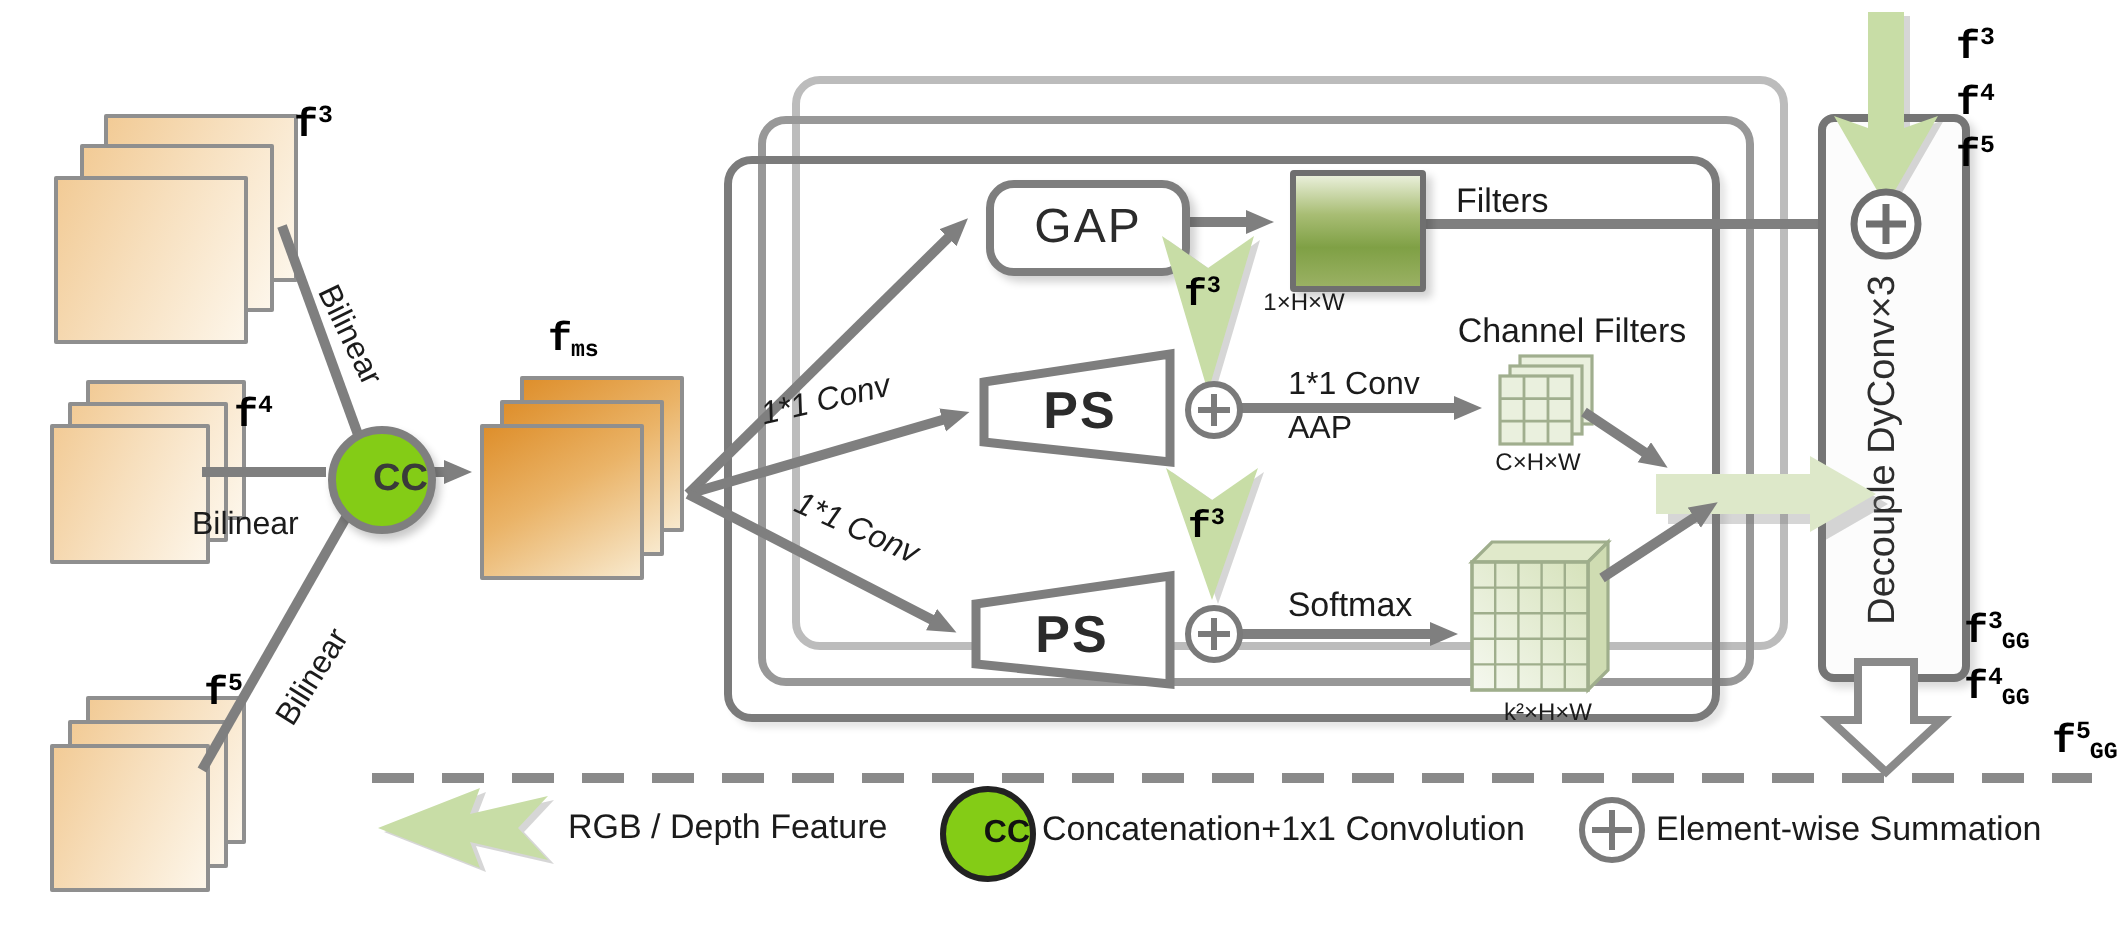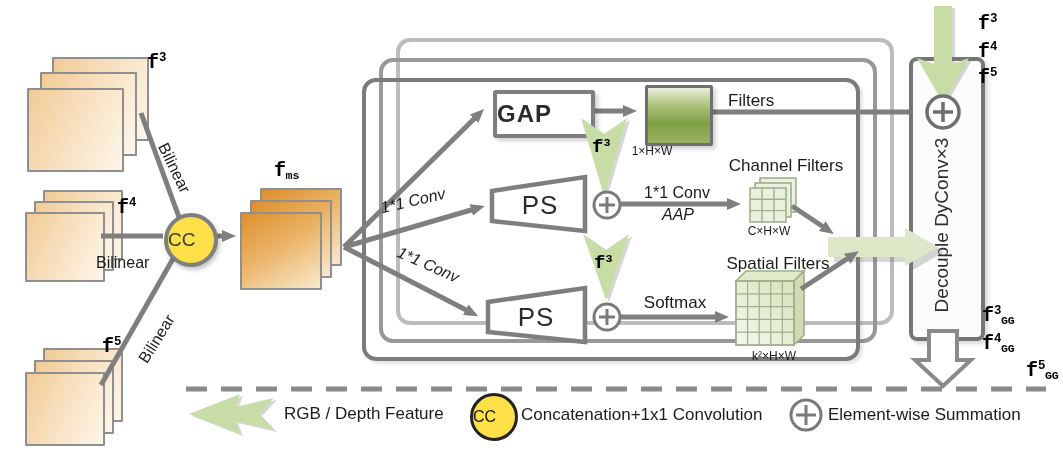--- a/index.html
+++ b/index.html
@@ -13,49 +13,49 @@
   .fmap{position:absolute;border:2px solid #8f8f8f;border-radius:1px;}
   .fmap.light{background:linear-gradient(115deg,#f2cb96 0%,#f7dfbd 45%,#fdf6ea 100%);}
   .fmap.strong{background:linear-gradient(150deg,#de8f2c 0%,#eab367 45%,#f8e9cd 100%);}
 
   
   .frame{position:absolute;border-radius:14px;background:transparent;}
   .frame.back{border:4px solid #bcbcbc;}
   .frame.mid{border:4px solid #989898;}
   .frame.front{border:4px solid #7b7b7b;box-shadow:3px 3px 3px rgba(0,0,0,0.10);}
 
-  .opbox{position:absolute;display:flex;align-items:center;
-    background:#fff;border:4px solid #7e7e7e;border-radius:3px;
-    box-shadow:3px 3px 4px rgba(0,0,0,0.18);font-weight:bold;}
+  .opbox{position:absolute;display:flex;align-items:center;justify-content:center;
+    background:#fff;border:4px solid #7e7e7e;border-radius:14px;
+    box-shadow:3px 3px 4px rgba(0,0,0,0.18);}
   .gap-text{font-size:24px;color:#2b2b2b;letter-spacing:1px;}
 
   .greenmap{position:absolute;border:3px solid #6f6f6f;border-radius:2px;
     background:linear-gradient(180deg,#e9efd9 0%,#a8bd74 35%,#7fa045 65%,#9ab163 100%);
     box-shadow:3px 3px 4px rgba(0,0,0,0.18);}
 
-  .circle-op{position:absolute;border-radius:50%;background:#fde047;display:flex;
-    align-items:center;justify-content:flex-start;}
+  .circle-op{position:absolute;border-radius:50%;background:#84cc16;display:flex;
+    align-items:center;justify-content:flex-end;font-weight:bold;}
   .cc-circle{border:4px solid #7f7f7f;font-size:19px;color:#3a3a3a;box-shadow:2px 3px 4px rgba(0,0,0,0.22);}
   .cc-legend{border:3px solid #222;font-size:16px;color:#111;}
 
   .dyconv{position:absolute;background:#fcfcfc;border:4px solid #757575;border-radius:8px;
     box-shadow:3px 3px 4px rgba(0,0,0,0.15);}
   .vert-label{position:absolute;transform:rotate(-90deg);text-align:center;
     font-size:19px;color:#2d2d2d;white-space:nowrap;}
 
   .lbl{position:absolute;white-space:nowrap;}
   .flabel{font-size:20px;font-weight:600;color:#000;line-height:1;font-family:Liberation Mono, monospace;}
   .flabel sup{font-size:0.62em;font-weight:600;vertical-align:0.55em;letter-spacing:0;}
   .flabel sub{font-size:0.58em;font-weight:600;vertical-align:-0.25em;margin-left:-0.05em;}
   .txt17{font-size:17px;color:#1b1b1b;}
   .txt16{font-size:16px;color:#1b1b1b;}
   .txt12{font-size:12px;color:#1b1b1b;}
   .ital{font-style:italic;}
   .ctr{text-align:center;}
-  .ps-text{font-size:26px;font-weight:400;letter-spacing:1px;color:#2b2b2b;}
+  .ps-text{font-size:26px;font-weight:700;letter-spacing:1px;color:#2b2b2b;}
 </style>
 </head>
 <body>
 
 <div id="stage">
 
   <div class="frame back" style="left:396px;top:38px;width:490px;height:279px;"></div>
   <div class="frame mid" style="left:379px;top:58px;width:490px;height:277px;"></div>
   <div class="frame front" style="left:362px;top:78px;width:490px;height:275px;"></div>
 
@@ -201,26 +201,25 @@
 
   <div class="lbl flabel" style="left:592px;top:138px;font-size:19px;">
     <span>f</span><sup>3</sup></div>
   <div class="lbl flabel" style="left:594px;top:254px;font-size:19px;">
     <span>f</span><sup>3</sup></div>
 
   <div class="lbl txt17" style="left:728px;top:91px;">Filters</div>
   <div class="lbl txt12 ctr" style="left:616px;top:144px;width:72px;">1×H×W</div>
 
   <div class="lbl txt16 ctr" style="left:633px;top:184px;width:88px;">1*1 Conv</div>
-  <div class="lbl txt16 ctr" style="left:634px;top:206px;width:88px;font-style:italic;">AAP</div>
+  <div class="lbl txt16 ctr" style="left:616px;top:206px;width:88px;">AAP</div>
   <div class="lbl txt17 ctr" style="left:715px;top:156px;width:142px;">Channel Filters</div>
 
   <div class="lbl txt17 ctr" style="left:623px;top:293px;width:104px;">Softmax</div>
   <div class="lbl txt12 ctr" style="left:731px;top:224px;width:76px;">C×H×W</div>
-  <div class="lbl txt17 ctr" style="left:707px;top:254px;width:142px;">Spatial Filters</div>
   <div class="lbl txt12 ctr" style="left:729px;top:349px;width:90px;">k²×H×W</div>
 
   <div class="lbl flabel" style="left:978px;top:13px;">
     <span>f</span><sup>3</sup></div>
   <div class="lbl flabel" style="left:978px;top:41px;">
     <span>f</span><sup>4</sup></div>
   <div class="lbl flabel" style="left:978px;top:67px;">
     <span>f</span><sup>5</sup></div>
 
   <div class="lbl flabel" style="left:982px;top:305px;">

